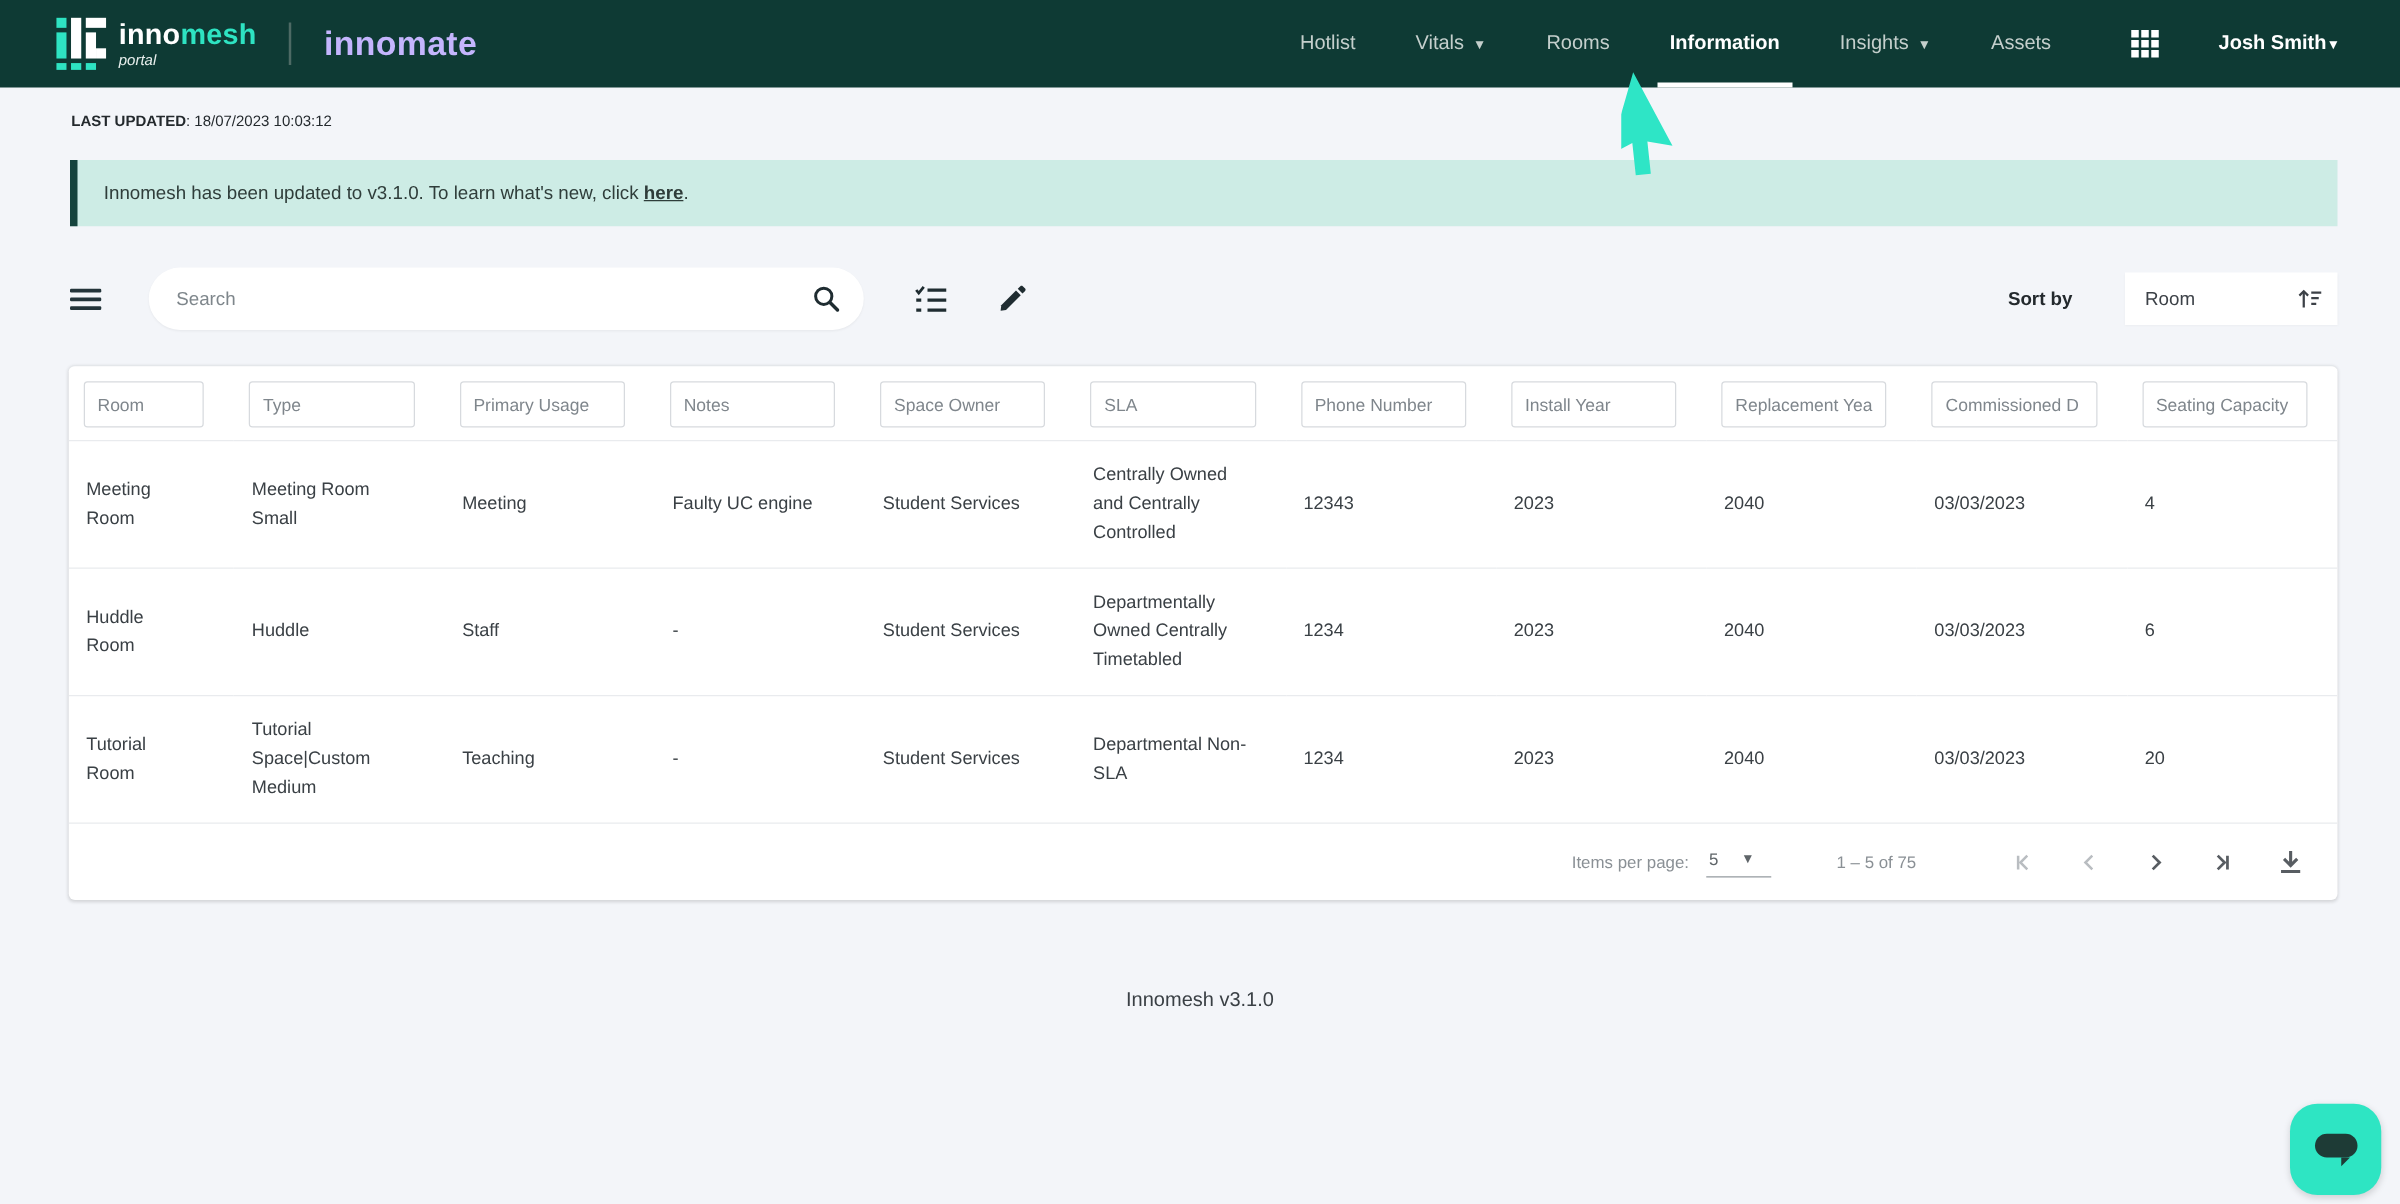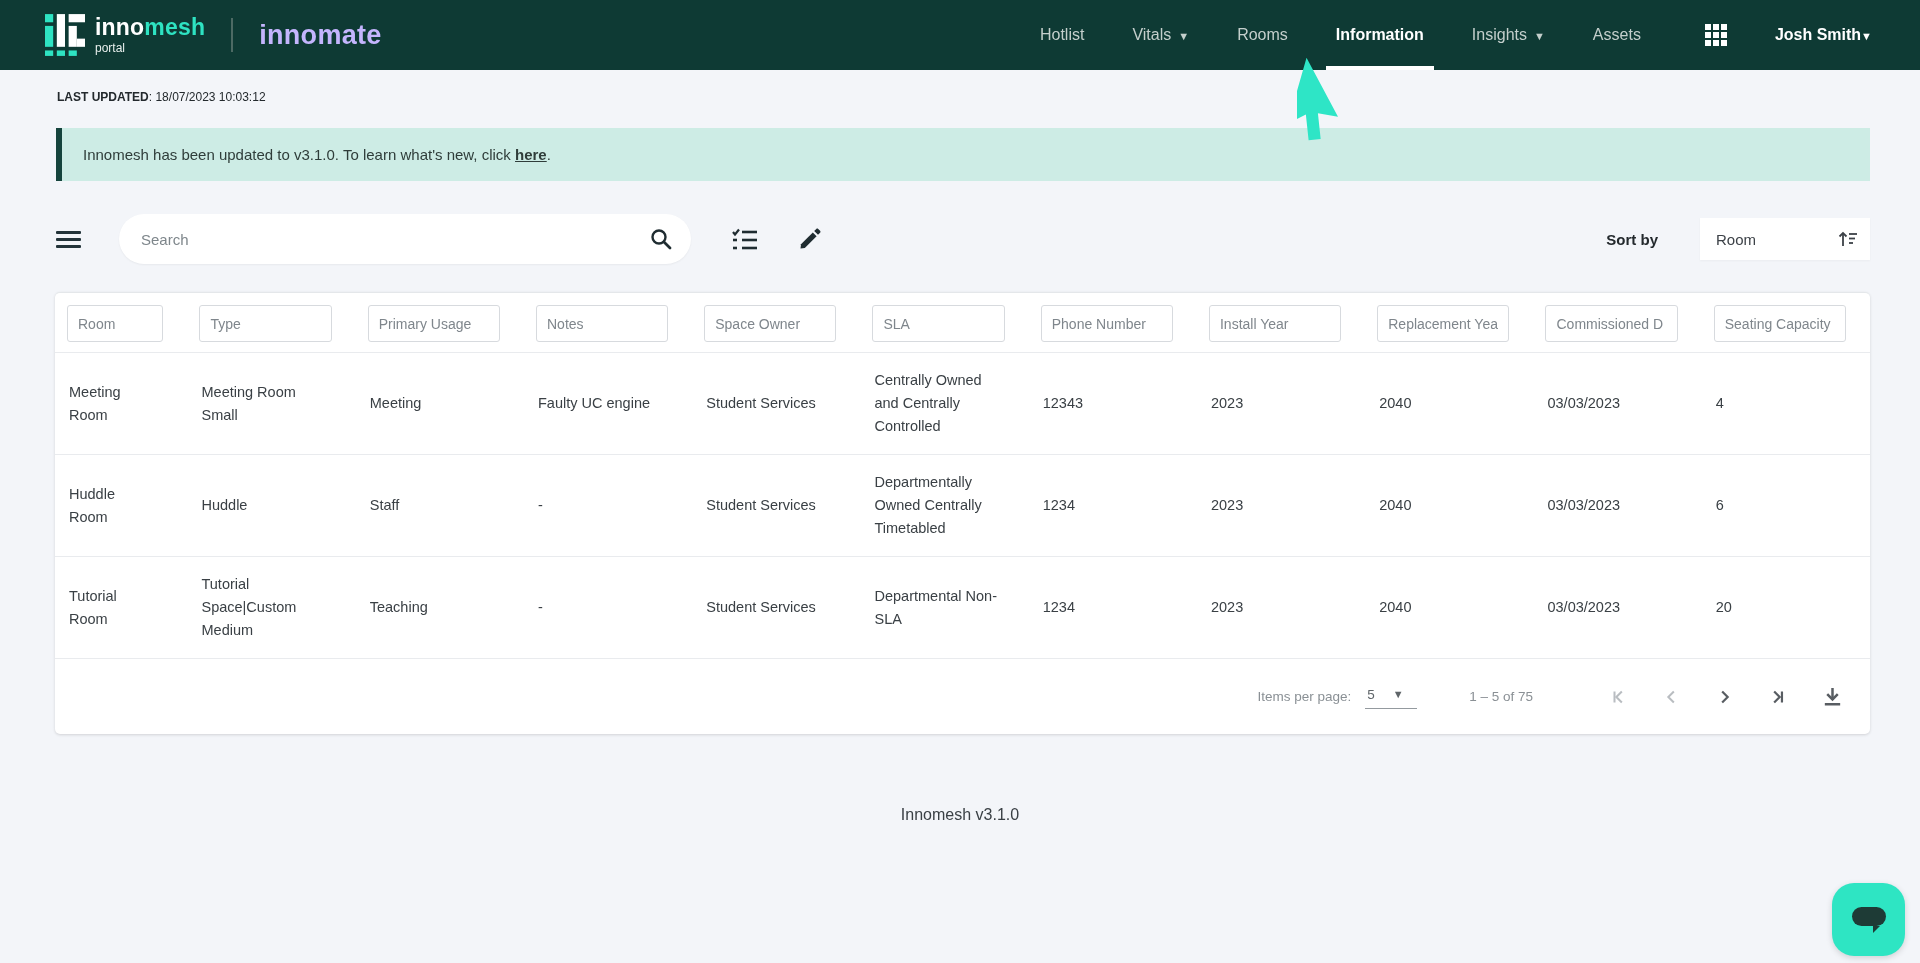--- a/index.html
+++ b/index.html
@@ -17,21 +17,21 @@
     height: 70px; background: #0e3a34;
     display: flex; align-items: center;
     padding: 0 48px 0 45px;
     position: relative;
   }
   .logo-wrap { display:flex; align-items:center; }
   .logo-mark { width:40px; height:42px; margin-right:10px; }
   .brand-text { line-height: 1; }
   .brand-main { font-size:23px; font-weight:bold; color:#ffffff; letter-spacing:.2px;}
   .brand-main .mesh { color:#2ee3c2; }
-  .brand-sub { font-size:12px; color:#e8efed; margin-top:3px; }
+  .brand-sub { font-size:12px; color:#e8efed; margin-top:3px;font-style:italic; }
   .brand-divider { width:2px; height:34px; background:#4d6a64; margin:0 26px; }
   .product-name { font-size:27px; font-weight:bold; color:#c4b5fd; letter-spacing:.3px; }
 
   .main-nav { margin-left:auto; display:flex; align-items:stretch; height:70px; }
   .nav-item {
     display:flex; align-items:center; gap:7px;
     padding: 16px 24px; cursor:pointer;
     color:#c4cfcc; font-size:16px; position:relative; white-space:nowrap;
   }
   .nav-item.active { color:#ffffff; font-weight:bold; }
@@ -118,21 +118,21 @@
     padding: 16px 30px 16px 14px;
     font-size: 14.5px; line-height: 23px; color:#3a4045;
     border-top: 1px solid #e9ebee;
     vertical-align: middle;
     word-wrap: break-word;
   }
 
   
   .pagination {
     border-top:1px solid #e9ebee;
-    height:76px; display:flex; align-items:center; justify-content:flex-end;
+    height:62px; display:flex; align-items:center; justify-content:flex-end;
     padding-right:26px; color:#8a9095; font-size:13.5px;
   }
   .ipp-label { margin-right:14px; }
   .ipp-select { display:flex; align-items:center; gap:18px; border-bottom:1px solid #949a9f;
     padding:2px 4px 6px 2px; color:#5f6569; cursor:pointer; min-width:52px;}
   .ipp-caret { color:#5f6569; font-size:11px; }
   .range-label { margin:0 46px 0 52px; color:#8a9095; }
   .pg-btn { margin-left:30px; cursor:pointer; display:flex; align-items:center; }
   .pg-btn.disabled { cursor:default; }
   .dl-btn { margin-left:34px; cursor:pointer; display:flex; align-items:center; }

